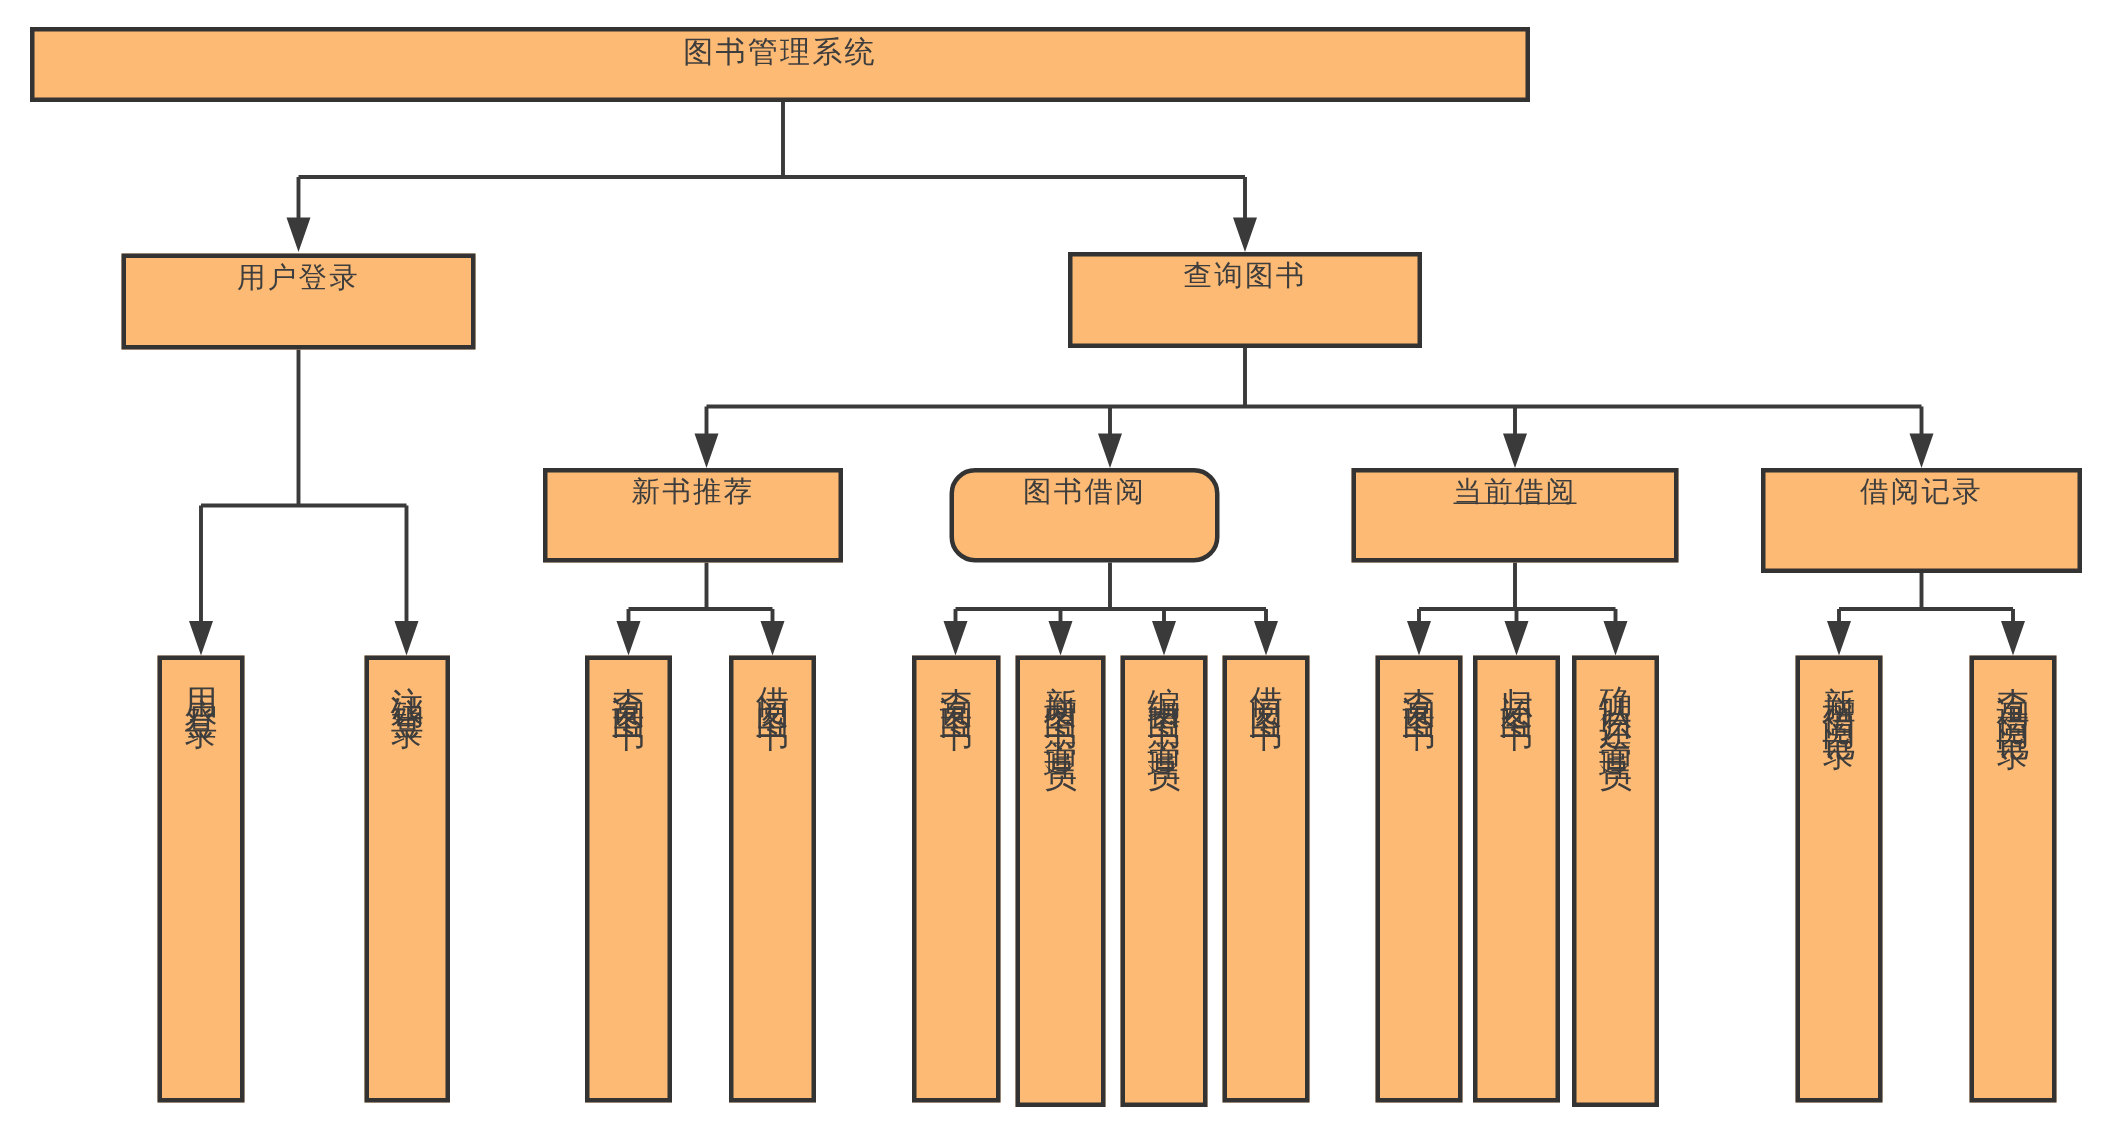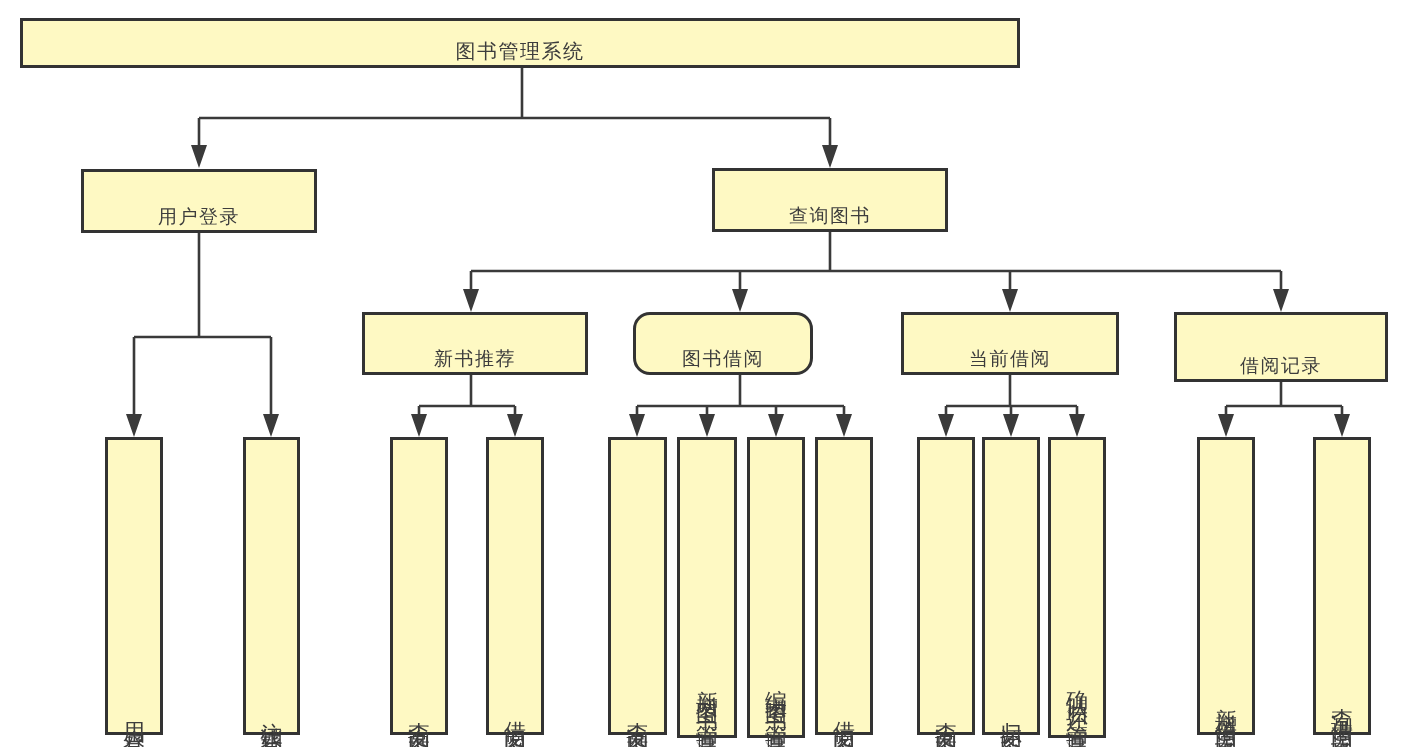--- a/index.html
+++ b/index.html
@@ -6,22 +6,22 @@
   .stage {
     position:relative; width:1405px; height:747px;
     background: var(--background, #ffffff);
     font-family: "Liberation Sans", "DejaVu Sans", sans-serif;
     overflow:hidden;
   }
   .connectors { position:absolute; left:0; top:0; width:1405px; height:747px; }
   .node {
     position:absolute; box-sizing:border-box;
     border:3px solid var(--border, #333333);
-    background:#fef9c3;
-    display:flex; align-items:flex-end; justify-content:center;
+    background:#fdba74;
+    display:flex; align-items:flex-start; justify-content:center;
     color: var(--text, #3d3d3d);
     z-index:2;
   }
   .h { font-size:19px; letter-spacing:1.5px; }
   .root-node { border-width:3px; font-size:20px; }
   .v { font-size:22px; }
   .v .label {
     writing-mode: vertical-rl;
     letter-spacing:7px;
     line-height:1;
@@ -82,27 +82,27 @@
     <span class="label">图书管理系统</span>
   </div>
 
   <div class="node h" style="left:81px; top:169px; width:236px; height:64px;">
     <span class="label">用户登录</span>
   </div>
   <div class="node h" style="left:712px; top:168px; width:236px; height:64px;">
     <span class="label">查询图书</span>
   </div>
 
-  <div class="node h" style="left:362px; top:312px; width:226px; height:63px;">
+  <div class="node h" style="left:362px; top:312px; width:200px; height:63px;">
     <span class="label">新书推荐</span>
   </div>
   <div class="node h" style="left:633px; top:312px; width:180px; height:63px;border-radius:17px;">
     <span class="label">图书借阅</span>
   </div>
-  <div class="node h" style="left:901px; top:312px; width:218px; height:63px;">
+  <div class="node h" style="left:901px; top:312px; width:218px; height:63px;text-decoration:underline;">
     <span class="label">当前借阅</span>
   </div>
   <div class="node h" style="left:1174px; top:312px; width:214px; height:70px;">
     <span class="label">借阅记录</span>
   </div>
 
   <div class="node v" style="left:105px; top:437px; width:58px; height:298px;">
     <span class="label">用户登录</span>
   </div>
   <div class="node v" style="left:243px; top:437px; width:57px; height:298px;">

